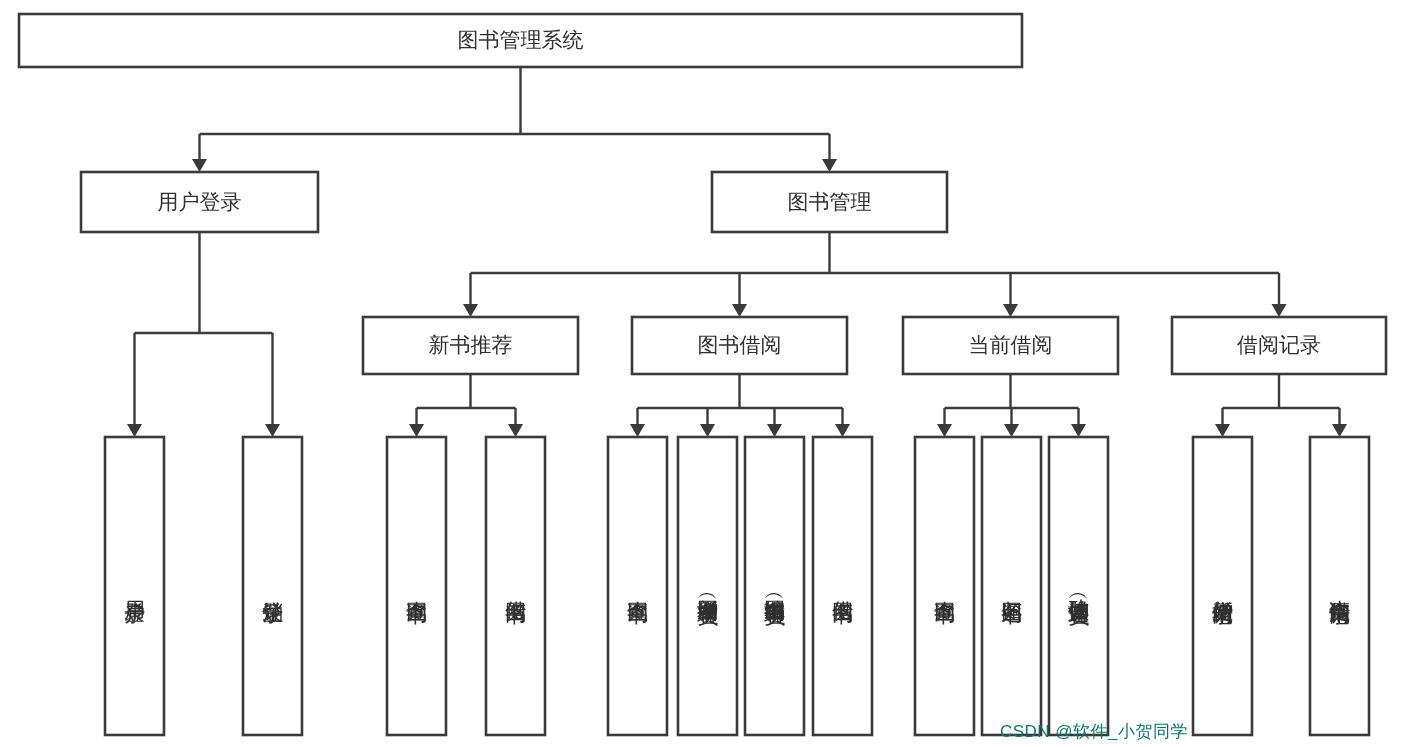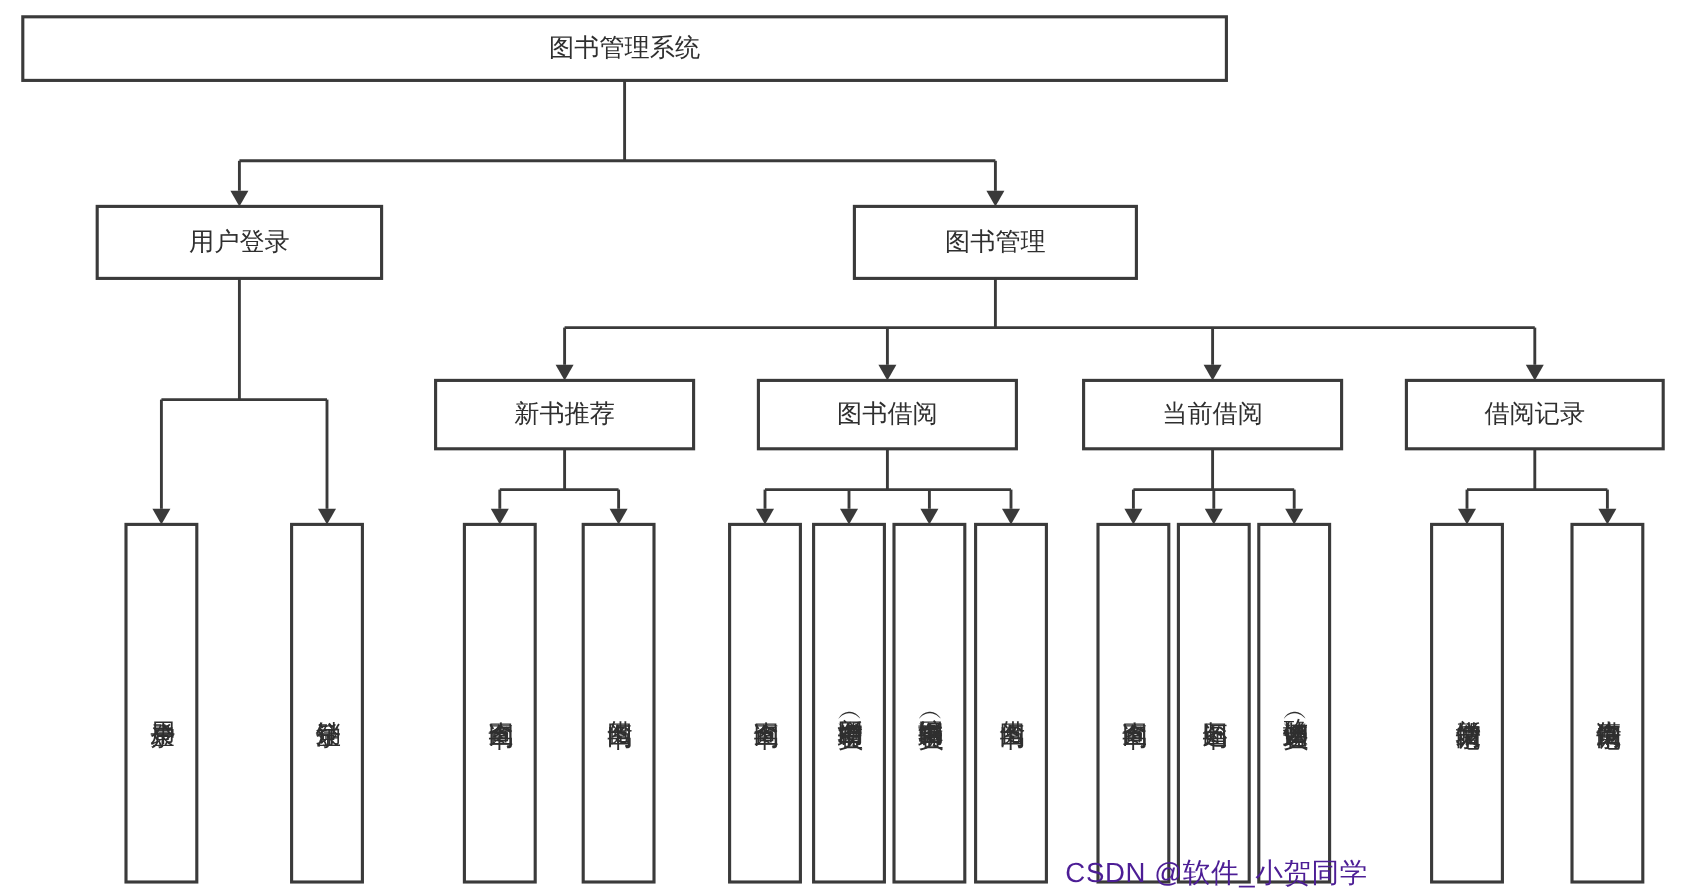--- a/index.html
+++ b/index.html
@@ -11,20 +11,21 @@
     width: 1405px;
     height: 747px;
     font-family: "Liberation Sans", "DejaVu Sans", sans-serif;
     overflow: hidden;
     position: relative;
   }
   #diagram-root {
     position: relative;
     width: 1160px;
     height: 747px;
+    padding-left: 28px;
   }
   svg.flow {
     position: absolute;
     left: 0;
     top: 0;
     width: 1405px;
     height: 747px;
   }
   .node-rect {
     fill: #ffffff;
@@ -60,25 +61,25 @@
     letter-spacing: 1px;
     display: flex;
     align-items: center;
     justify-content: center;
     text-align: center;
     white-space: nowrap;
     pointer-events: none;
   }
   .watermark {
     position: absolute;
-    right: 20px;
+    right: 0;
     bottom: 4px;
     font-family: "Liberation Sans", "DejaVu Sans", sans-serif;
-    font-size: 23px;
-    color: #4c1d95;
+    font-size: 17px;
+    color: #0f766e;
     white-space: nowrap;
     letter-spacing: 0.5px;
   }
 </style>
 </head>
 <body>
 
 <div id="diagram-root">
 
   <svg class="flow" viewBox="0 0 1405 747">

